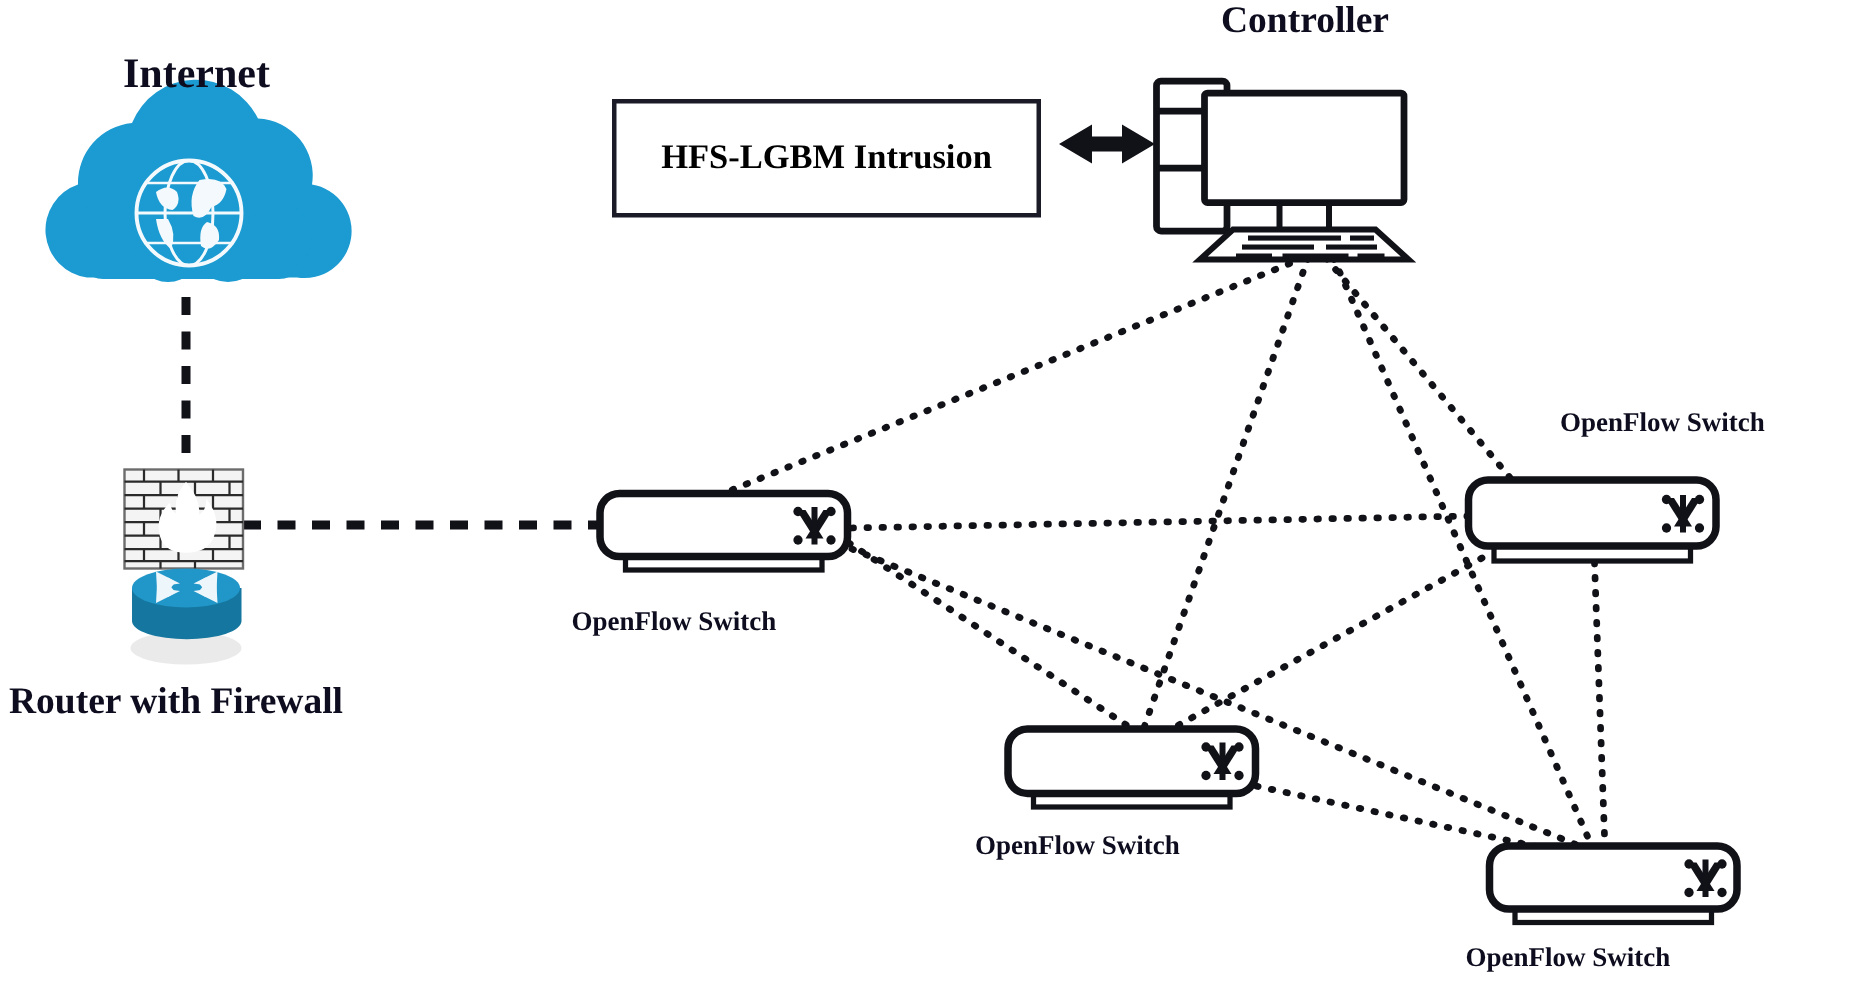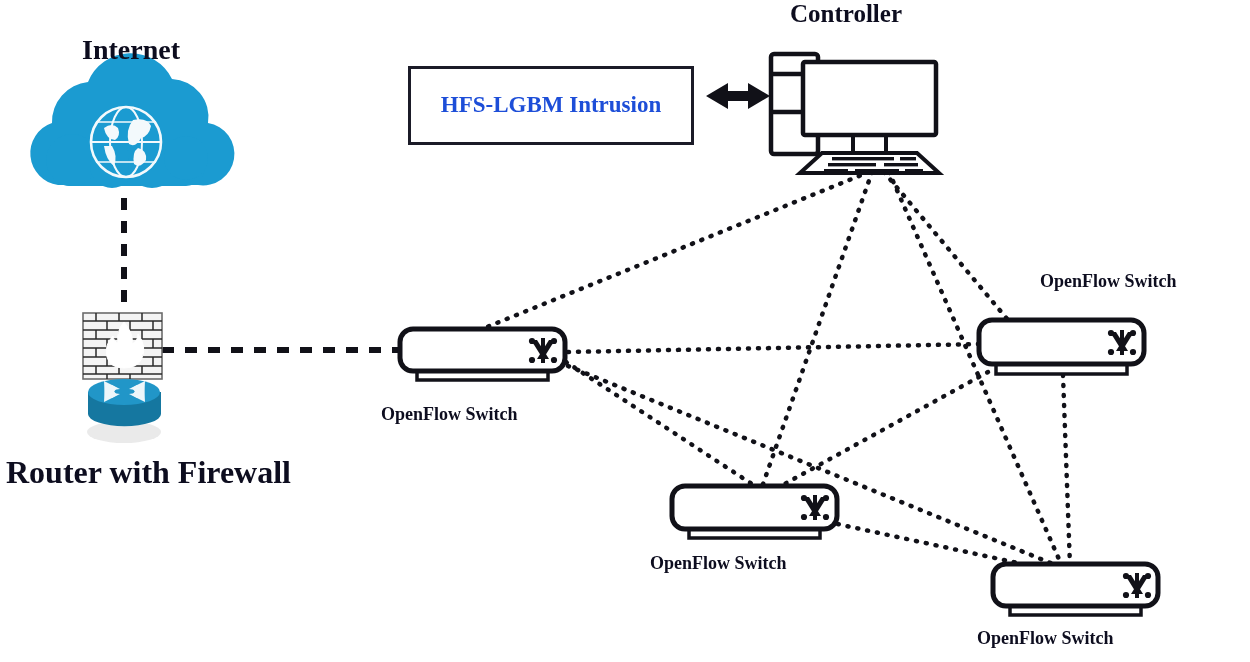--- a/index.html
+++ b/index.html
@@ -24,42 +24,42 @@
   }
   .lbl {
     position: absolute;
     font-family: "Liberation Serif", "DejaVu Serif", serif;
     font-weight: bold;
     color: #0d0d1f;
     white-space: nowrap;
     line-height: 1.15;
   }
   .lbl-internet { font-size: 28px; }
-  .lbl-controller { font-size: 25px; }
-  .lbl-router { font-size: 32px; }
+  .lbl-controller { font-size: 25px; margin-left: 24px; }
+  .lbl-router { font-size: 25px; }
   .lbl-switch { font-size: 18px; }
   #ids-box {
     position: absolute;
     left: 408px;
     top: 66px;
     width: 286px;
     height: 79px;
     border: 3px solid #1b1b28;
     background: #ffffff;
     box-sizing: border-box;
     display: flex;
     align-items: center;
     justify-content: center;
     text-align: center;
   }
   #ids-box .ids-text {
     font-family: "Liberation Serif", "DejaVu Serif", serif;
     font-weight: bold;
     font-size: 23px;
-    color: #1d4ed8;
+    color: #000000;
     line-height: 1.25;
     padding: 0 6px;
   }
 </style>
 </head>
 <body>
 
 <div id="canvas">
 
   <svg class="layer" viewBox="0 0 1250 662">

